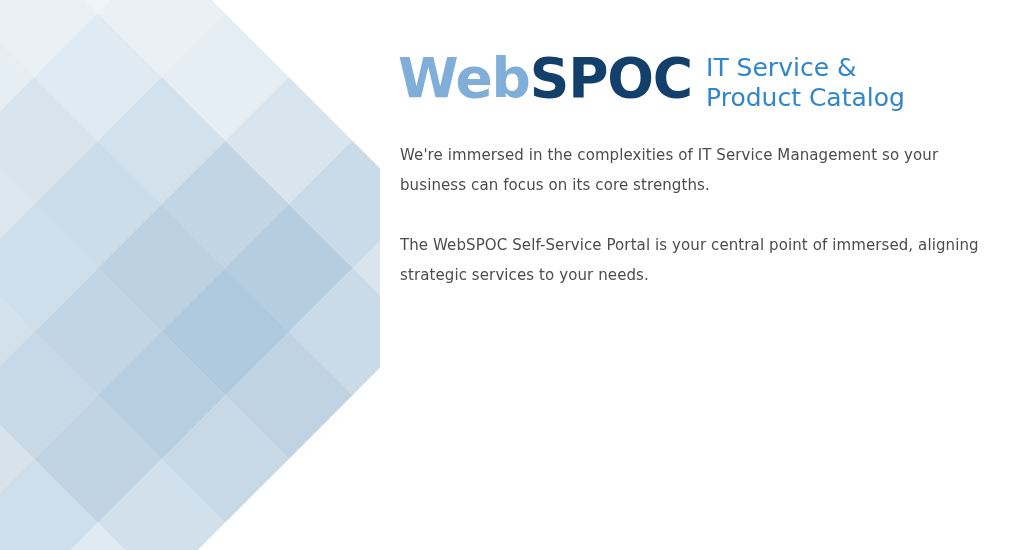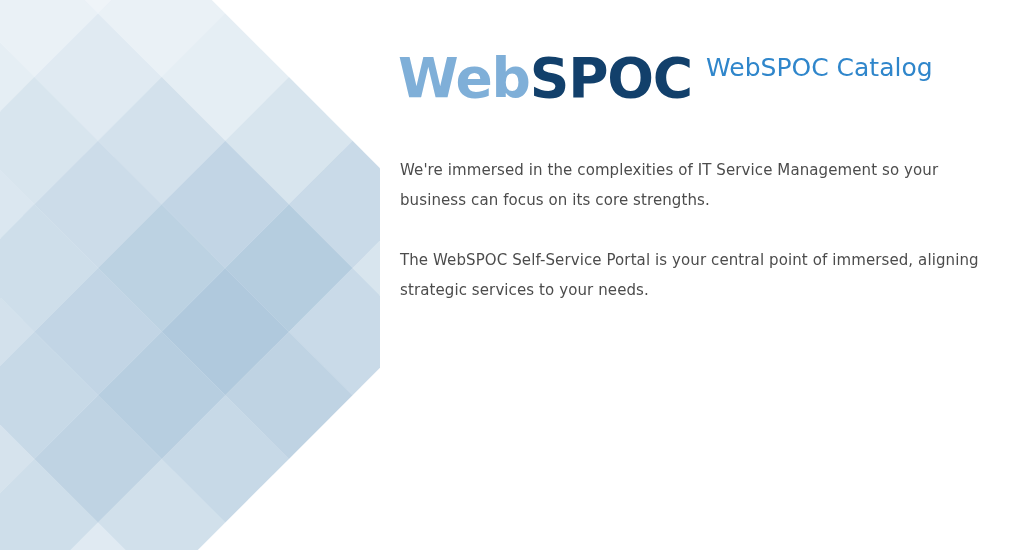--- a/index.html
+++ b/index.html
@@ -80,21 +80,21 @@
     padding-top: 9px;
   }
   #tagline .tag-line2 {
     display: block;
   }
 
   
   #body-copy {
     position: absolute;
     left: 2px;
-    top: 155px;
+    top: 140px;
     width: 580px;
   }
   .para {
     color: #4c4c4c;
     font-family: "DejaVu Sans", "Liberation Sans", sans-serif;
     font-size: 15px;
     line-height: 30px;
     margin: 0;
     letter-spacing: 0.1px;
   }
@@ -156,21 +156,22 @@
     </svg>
   </div>
 
   <div id="content">
 
     <div id="logo-lockup">
       <div id="wordmark">
         <span class="wm-web">Web</span><span class="wm-spoc">SPOC</span>
       </div>
       <div id="tagline">
-        <span class="tag-line2">WebSPOC Catalog</span>
+        <span class="tag-line1">IT Service &amp;</span>
+        <span class="tag-line2">Product Catalog</span>
       </div>
     </div>
 
     <div id="body-copy">
       <p class="para">We're immersed in the complexities of IT Service Management so your business can focus on its core strengths.</p>
       <p class="para">The WebSPOC Self-Service Portal is your central point of immersed, aligning strategic services to your needs.</p>
     </div>
 
   </div>
 </div>

